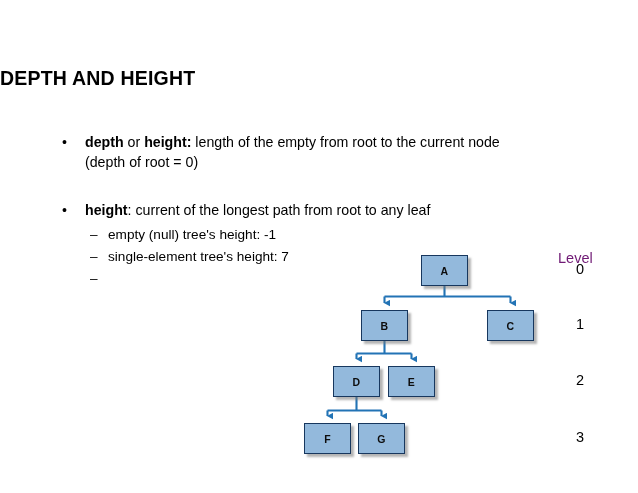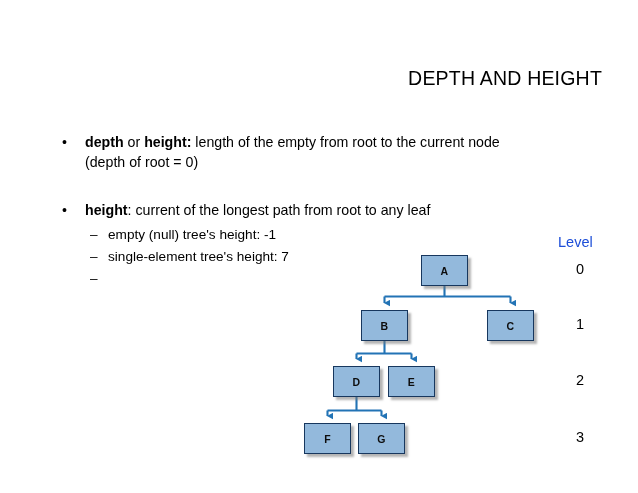--- a/index.html
+++ b/index.html
@@ -24,23 +24,23 @@
     height: 493px;
     background: #ffffff;
   }
 
   
   #slide-title {
     position: absolute;
     left: 0;
     top: 66px;
     width: 602px;
-    text-align: right;
+    text-align: left;
     font-size: 19.5px;
-    font-weight: normal;
+    font-weight: bold;
     letter-spacing: 0.2px;
     color: #000000;
     line-height: 24px;
   }
 
   
   .bullet-block {
     position: absolute;
     left: 58px;
   }
@@ -106,23 +106,24 @@
     font-size: 10.5px;
     font-weight: bold;
     color: #0d0d0d;
     letter-spacing: 0.3px;
   }
 
   
   .level-head {
     position: absolute;
     font-size: 14.5px;
-    color: #1d4ed8;
+    color: #701a75;
     line-height: 17px;
     white-space: nowrap;
+    margin-top: 16px;
   }
   .level-num {
     position: absolute;
     font-size: 14.5px;
     color: #000000;
     line-height: 17px;
     text-align: center;
     width: 16px;
     white-space: nowrap;
   }

